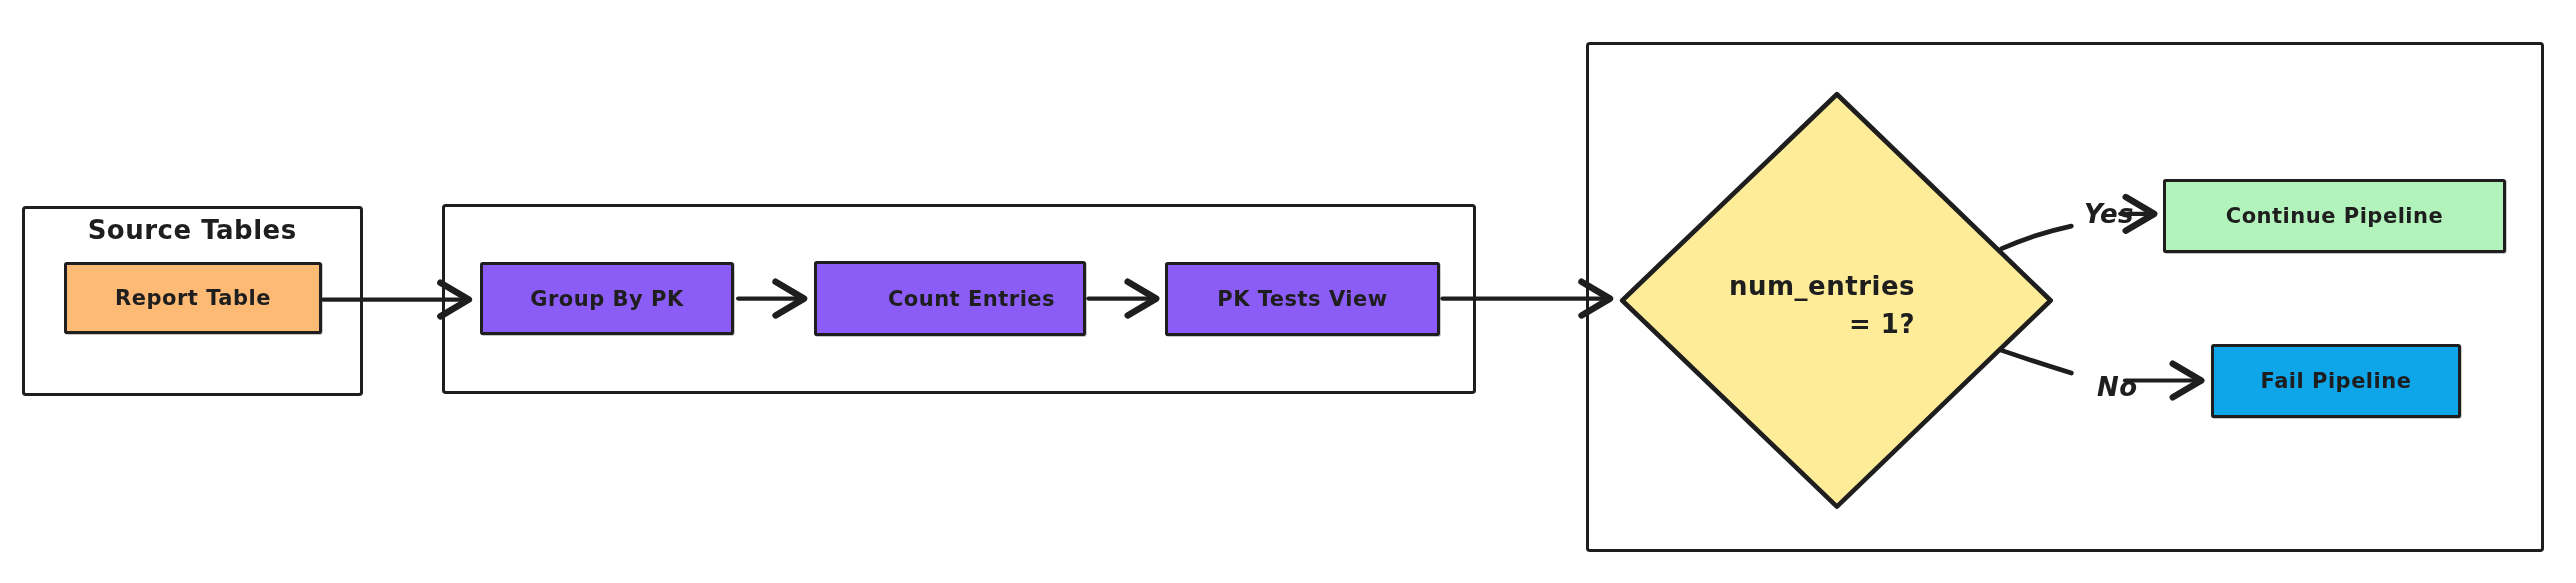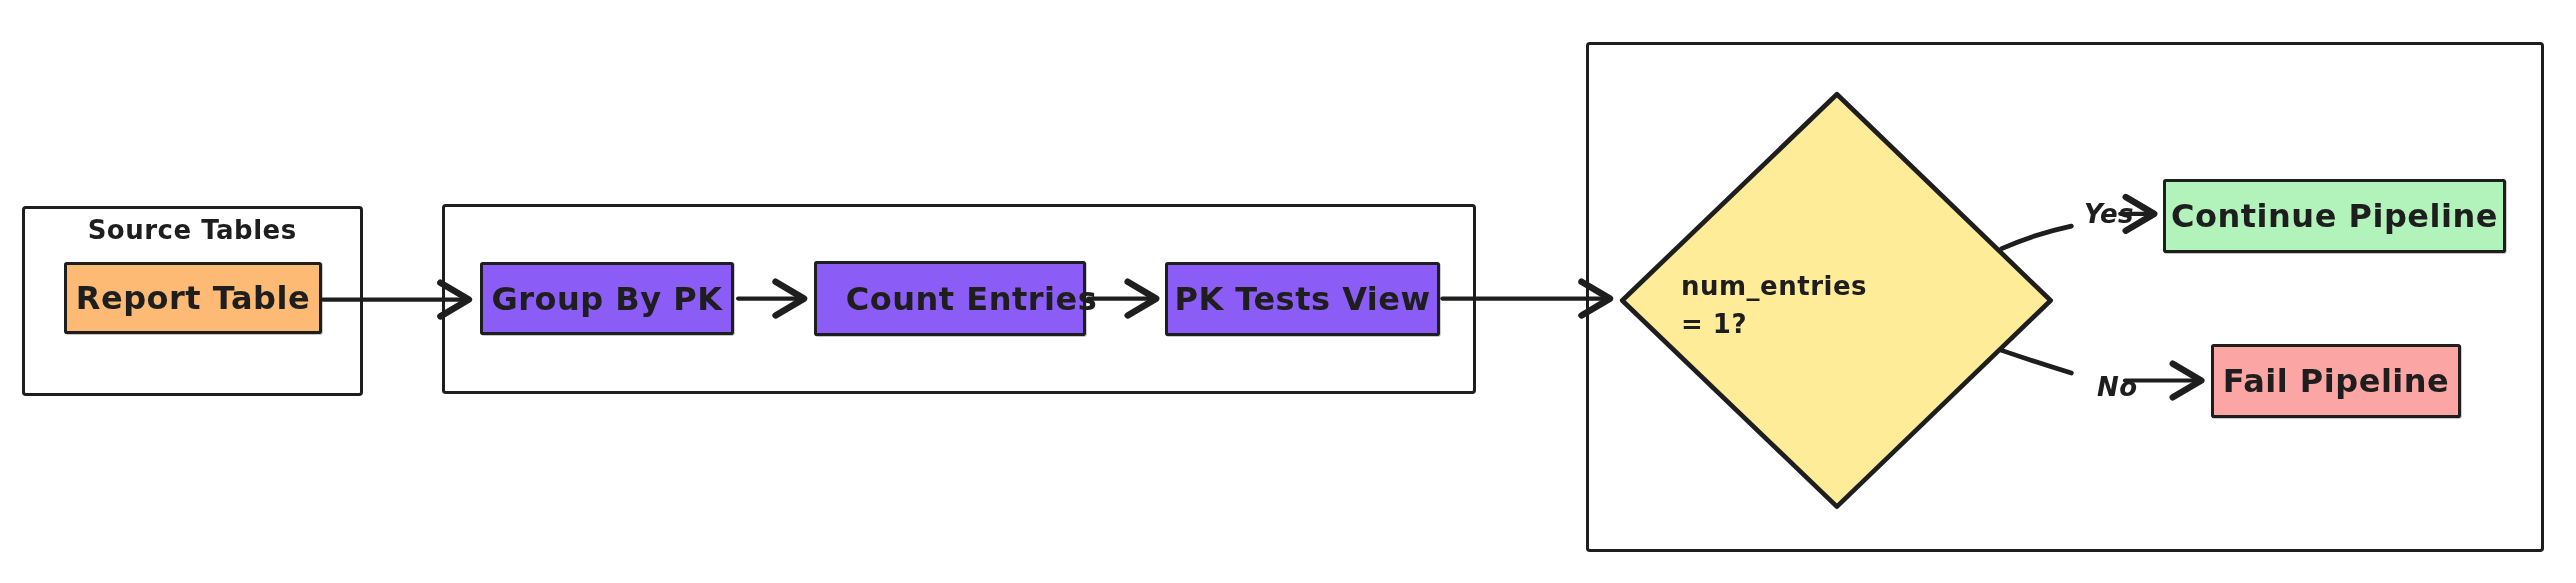--- a/index.html
+++ b/index.html
@@ -28,40 +28,40 @@
     white-space: nowrap;
   }
   .node {
     position: absolute;
     border: 3.8px solid #1e1e1e;
     border-radius: 2.8px;
     box-sizing: border-box;
     display: flex;
     align-items: center;
     justify-content: center;
-    font-size: 32px;
+    font-size: 21px;
     font-weight: 600;
     letter-spacing: 0.5px;
     white-space: nowrap;
     box-shadow: 0.9px 0.9px 0 rgba(30,30,30,0.25);
   }
   .node-gray  { background: #fdba74; }
   .node-blue  { background: #8b5cf6; }
   .node-green { background: #b2f2bb; }
-  .node-red   { background: #fca5a5; }
+  .node-red   { background: #0ea5e9; }
   .svg-layer {
     position: absolute;
     left: 0; top: 0;
     width: 2576px; height: 584px;
     pointer-events: none;
   }
   .decision-label {
     position: absolute;
-    left: 1681px; top: 267px; width: 330px;
-    text-align: left;
+    left: 1585px; top: 267px; width: 330px;
+    text-align: right;
     font-size: 26px;
     font-weight: 600;
     line-height: 38px;
     letter-spacing: 0.5px;
   }
   .branch-label {
     position: absolute;
     font-size: 26px;
     font-weight: 600;
     font-style: italic;

